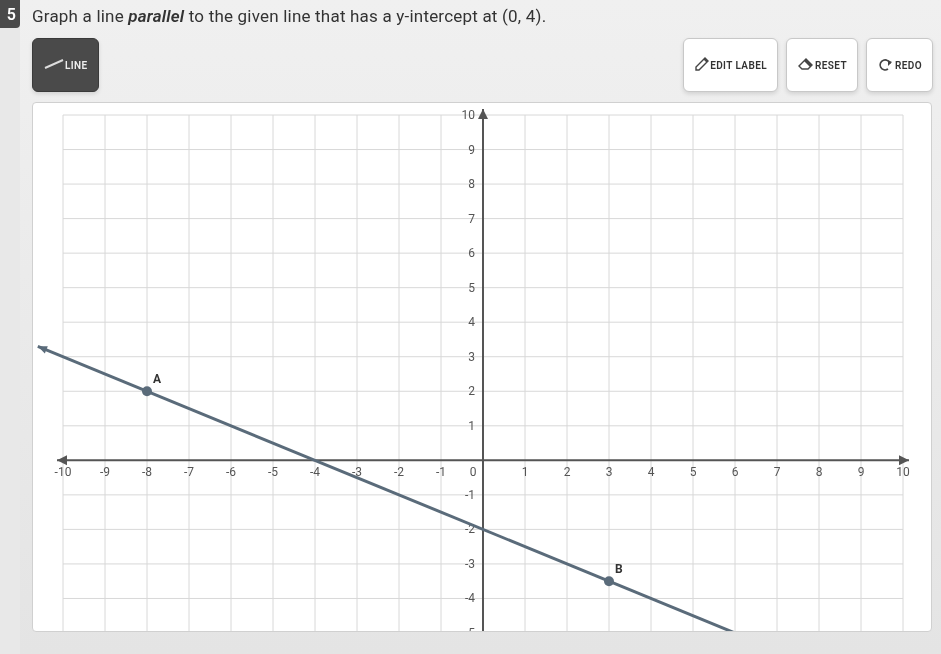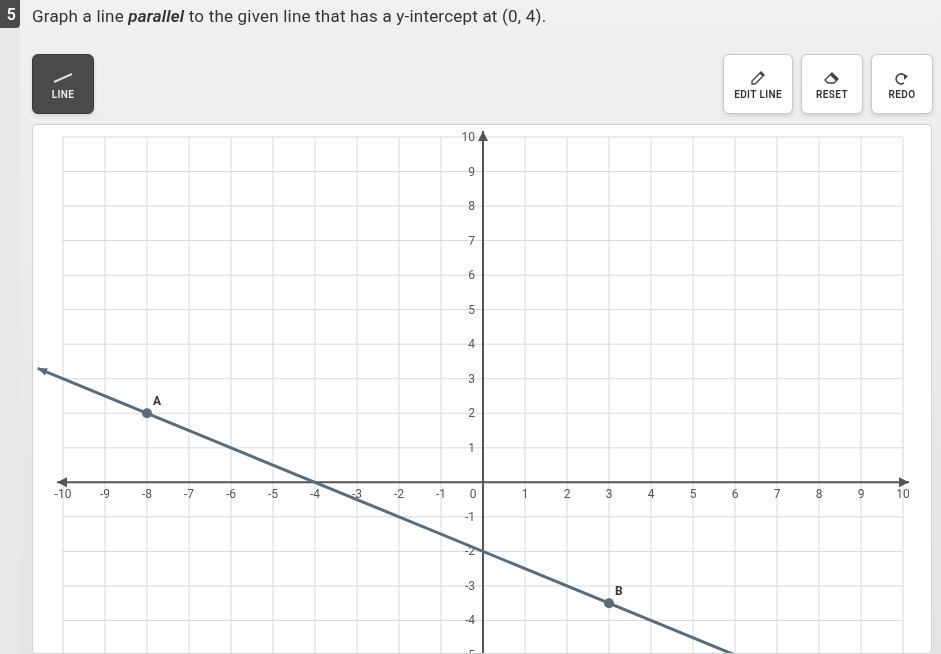--- a/index.html
+++ b/index.html
@@ -28,43 +28,43 @@
       border-radius: 0 0 4px 0;
     }
     .main {
       flex: 1;
       padding: 6px 8px 0 12px;
       background: linear-gradient(180deg, #f0f0f0 0%, #e4e4e4 100%);
     }
     .question {
       font-size: 17px;
       color: #333;
-      margin-bottom: 28px;
+      margin-bottom: 12px;
       letter-spacing: 0.2px;
     }
     .question .italic { font-style: italic; font-weight: 600; }
     .toolbar {
       display: flex;
       justify-content: space-between;
       align-items: flex-start;
       margin-bottom: 10px;
     }
     .tool-left, .tool-right { display: flex; gap: 8px; }
     .btn {
       background: #fff;
       border: 1px solid #c8c8c8;
       border-radius: 6px;
       box-shadow: 0 2px 4px rgba(0,0,0,0.12);
       display: flex;
-      flex-direction: column;
+      flex-direction: row;
       align-items: center;
       justify-content: center;
       padding: 6px 10px;
       min-width: 62px;
-      height: 60px;
+      height: 54px;
       cursor: pointer;
       font-size: 10px;
       font-weight: 600;
       letter-spacing: 0.4px;
       color: #333;
     }
     .btn.dark {
       background: #4a4a4a;
       color: #eee;
       border-color: #3a3a3a;
@@ -115,21 +115,21 @@
           <span class="btn-label">LINE</span>
         </div>
       </div>
       <div class="tool-right">
         <div class="btn">
           <div class="icon-wrap">
             <svg width="16" height="16">
                 <path d="M2 14 L2 11 L10 3 L13 6 L5 14 Z M11 2 L14 5 L13 6 L10 3 Z" fill="none" stroke="#444" stroke-width="1.4"></path>
               </svg>
           </div>
-          <span class="btn-label">EDIT LINE</span>
+          <span class="btn-label">EDIT LABEL</span>
         </div>
         <div class="btn">
           <div class="icon-wrap">
             <svg width="18" height="14">
                 <polygon points="5,12 2,9 9,2 15,8 11,12" fill="#fff" stroke="#444" stroke-width="1.4"></polygon>
                 <polygon points="9,2 15,8 13,10 7,4" fill="#444"></polygon>
               </svg>
           </div>
           <span class="btn-label">RESET</span>
         </div>

